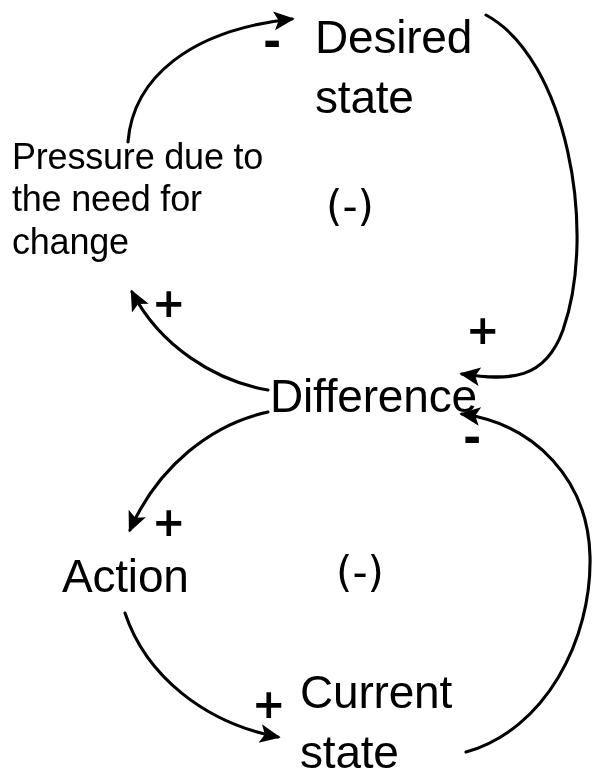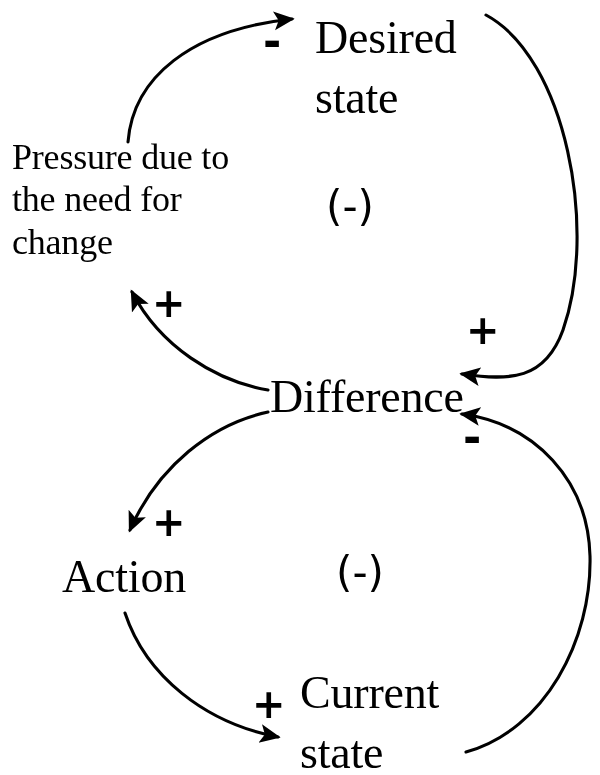--- a/index.html
+++ b/index.html
@@ -18,21 +18,21 @@
   #cld-svg {
     position: absolute;
     left: 0;
     top: 0;
     width: 600px;
     height: 775px;
   }
   .node-label {
     position: absolute;
     color: #000000;
-    font-family: Liberation Serif, serif;
+    font-family: Liberation Sans, sans-serif;
     font-size: 46px;
     font-weight: 400;
     line-height: 1.30;
     white-space: pre-line;
     letter-spacing: -0.2px;
   }
   .node-label.small {
     font-size: 36px;
     line-height: 1.18;
   }

